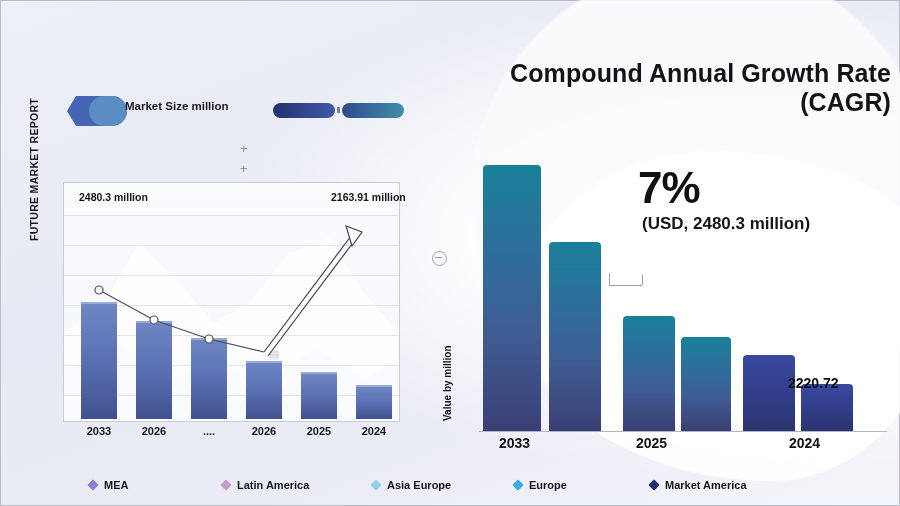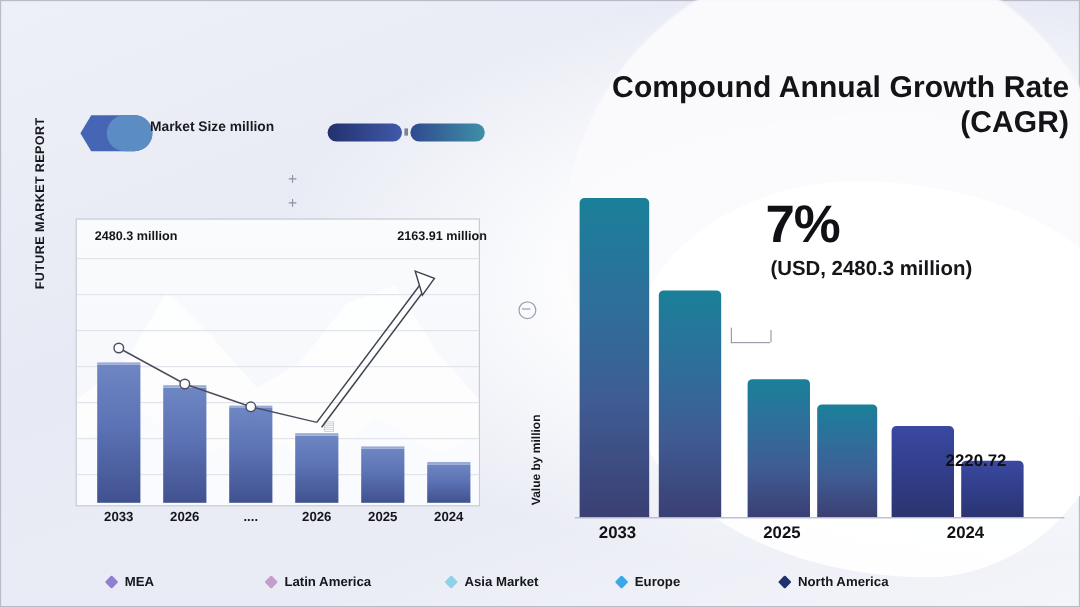--- a/index.html
+++ b/index.html
@@ -231,29 +231,29 @@
     <div class="leg-item" style="left:0px">
       <span class="leg-dot" style="background:#8e7fd1"></span>
       <span class="leg-txt">MEA</span>
     </div>
     <div class="leg-item" style="left:133px">
       <span class="leg-dot" style="background:#c59ccb"></span>
       <span class="leg-txt">Latin America</span>
     </div>
     <div class="leg-item" style="left:283px">
       <span class="leg-dot" style="background:#8ed2ea"></span>
-      <span class="leg-txt">Asia Market</span>
+      <span class="leg-txt">Asia Europe</span>
     </div>
     <div class="leg-item" style="left:425px">
       <span class="leg-dot" style="background:#3aa8e8"></span>
       <span class="leg-txt">Europe</span>
     </div>
     <div class="leg-item" style="left:561px">
       <span class="leg-dot" style="background:#20306e"></span>
-      <span class="leg-txt">North America</span>
+      <span class="leg-txt">Market America</span>
     </div>
   </div>
 
   <div class="rtitle">Compound Annual Growth Rate (CAGR)</div>
 
   <div class="rchart">
     <div class="rbar" style="left:12px;width:58px;height:266px"></div>
     <div class="rbar" style="left:78px;width:52px;height:189px"></div>
     <div class="rbar" style="left:152px;width:52px;height:115px"></div>
     <div class="rbar" style="left:210px;width:50px;height:94px"></div>

